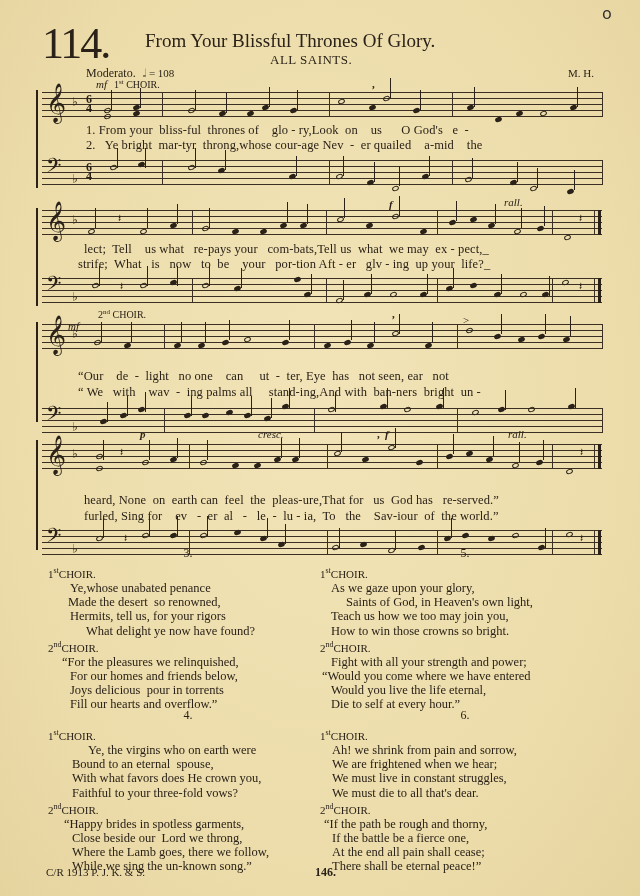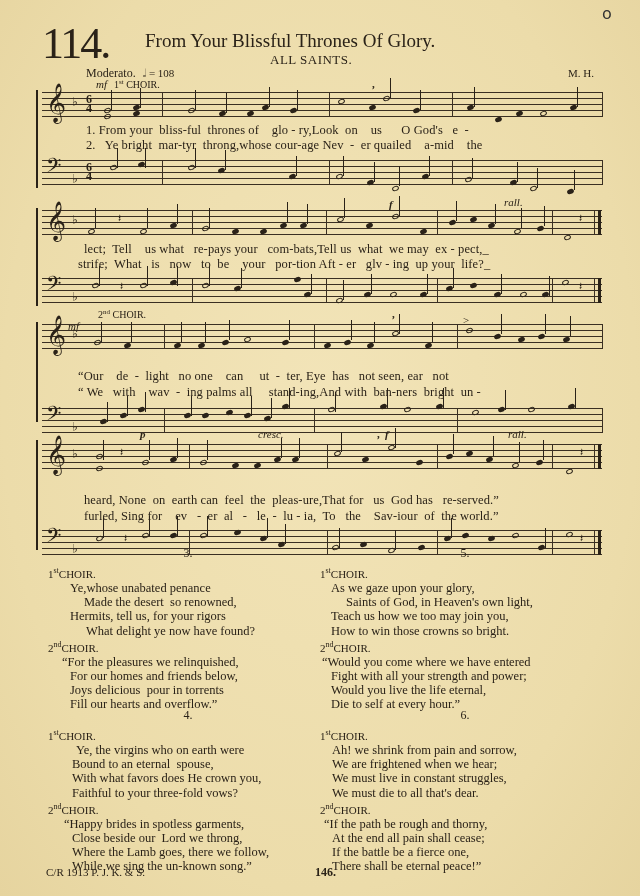--- a/index.html
+++ b/index.html
@@ -462,67 +462,67 @@
       <div class="stem" style="left:353px;top:102px"></div>
       <div class="stem" style="left:409px;top:90px"></div>
     <div class="stem" style="left:503px;top:100px"></div>
     <div class="mark" style="left:335px;top:0px;font-style:normal;font-weight:bold;">,</div>
   </div>
 
   <div class="verse" style="left:48px;top:546px;width:250px;">
     <div class="num" style="width:280px;">3.</div>
     <div class="choir"><span>1</span><sup>st</sup><span>CHOIR.</span></div>
     <div class="ln" style="margin-left:22px">Ye,whose unabated penance</div>
-    <div class="ln" style="margin-left:36px">Made the desert  so renowned,</div>
+    <div class="ln" style="margin-left:20px">Made the desert  so renowned,</div>
     <div class="ln" style="margin-left:22px">Hermits, tell us, for your rigors</div>
     <div class="ln" style="margin-left:38px">What delight ye now have found?</div>
     <div class="choir"><span>2</span><sup>nd</sup><span>CHOIR.</span></div>
     <div class="ln" style="margin-left:14px">“For the pleasures we relinquished,</div>
     <div class="ln" style="margin-left:22px">For our homes and friends below,</div>
     <div class="ln" style="margin-left:22px">Joys delicious  pour in torrents</div>
     <div class="ln" style="margin-left:22px">Fill our hearts and overflow.”</div>
   </div>
 
   <div class="verse" style="left:320px;top:546px;width:300px;">
     <div class="num" style="width:290px;">5.</div>
     <div class="choir"><span>1</span><sup>st</sup><span>CHOIR.</span></div>
     <div class="ln" style="margin-left:11px">As we gaze upon your glory,</div>
     <div class="ln" style="margin-left:26px">Saints of God, in Heaven's own light,</div>
     <div class="ln" style="margin-left:11px">Teach us how we too may join you,</div>
     <div class="ln" style="margin-left:11px">How to win those crowns so bright.</div>
     <div class="choir"><span>2</span><sup>nd</sup><span>CHOIR.</span></div>
+    <div class="ln" style="margin-left:11px">Fight with all your strength and power;</div>
     <div class="ln" style="margin-left:2px">“Would you come where we have entered</div>
-    <div class="ln" style="margin-left:11px">Fight with all your strength and power;</div>
     <div class="ln" style="margin-left:11px">Would you live the life eternal,</div>
     <div class="ln" style="margin-left:11px">Die to self at every hour.”</div>
   </div>
 
   <div class="verse" style="left:48px;top:708px;width:270px;">
     <div class="num" style="width:280px;">4.</div>
     <div class="choir"><span>1</span><sup>st</sup><span>CHOIR.</span></div>
-    <div class="ln" style="margin-left:28px">Ye, the virgins who on earth were</div>
+    <div class="ln" style="margin-left:40px">Ye, the virgins who on earth were</div>
     <div class="ln" style="margin-left:24px">Bound to an eternal  spouse,</div>
     <div class="ln" style="margin-left:24px">With what favors does He crown you,</div>
     <div class="ln" style="margin-left:24px">Faithful to your three-fold vows?</div>
     <div class="choir"><span>2</span><sup>nd</sup><span>CHOIR.</span></div>
     <div class="ln" style="margin-left:16px">“Happy brides in spotless garments,</div>
     <div class="ln" style="margin-left:24px">Close beside our  Lord we throng,</div>
     <div class="ln" style="margin-left:24px">Where the Lamb goes, there we follow,</div>
     <div class="ln" style="margin-left:24px">While we sing the un-known song.”</div>
   </div>
 
   <div class="verse" style="left:320px;top:708px;width:300px;">
     <div class="num" style="width:290px;">6.</div>
     <div class="choir"><span>1</span><sup>st</sup><span>CHOIR.</span></div>
     <div class="ln" style="margin-left:12px">Ah! we shrink from pain and sorrow,</div>
     <div class="ln" style="margin-left:12px">We are frightened when we hear;</div>
     <div class="ln" style="margin-left:12px">We must live in constant struggles,</div>
     <div class="ln" style="margin-left:12px">We must die to all that's dear.</div>
     <div class="choir"><span>2</span><sup>nd</sup><span>CHOIR.</span></div>
     <div class="ln" style="margin-left:4px">“If the path be rough and thorny,</div>
+    <div class="ln" style="margin-left:12px">If the battle be a fierce one,</div>
     <div class="ln" style="margin-left:12px">At the end all pain shall cease;</div>
-    <div class="ln" style="margin-left:12px">If the battle be a fierce one,</div>
     <div class="ln" style="margin-left:12px">There shall be eternal peace!”</div>
   </div>
 
   <div class="abs footer-left">C/R 1913 P. J. K. &amp; S.</div>
   <div class="abs page-num">146.</div>
 </div>
 
 </body></html>

